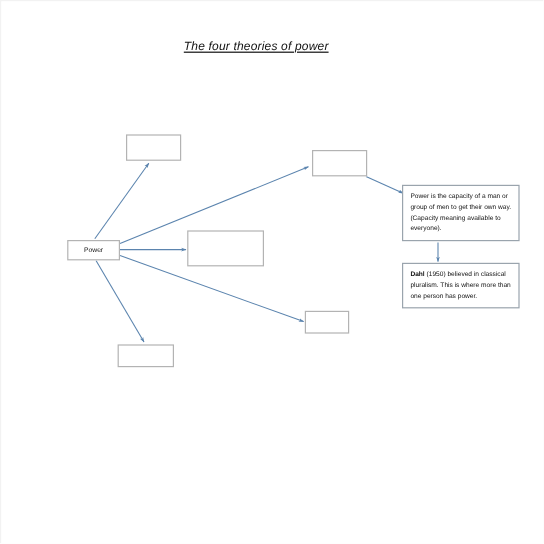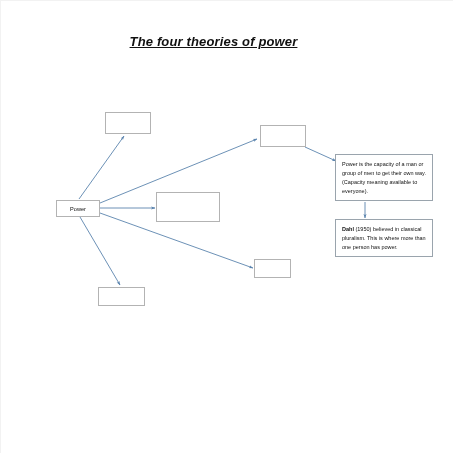--- a/index.html
+++ b/index.html
@@ -22,22 +22,22 @@
     width: 452px; height: 452px;
     border: 1px solid #f2f2f2;
     pointer-events: none;
   }
   #title {
     position: absolute;
     left: 0;
     top: 34px;
     width: 427px;
     text-align: center;
-    font-size: 13px;
-    font-weight: bold;
+    font-size: 10px;
+    font-weight: normal;
     font-style: italic;
     text-decoration: underline;
     letter-spacing: 0.15px;
     color: #111111;
   }
   #connectors {
     position: absolute;
     left: 0; top: 0;
     width: 453px; height: 453px;
   }

